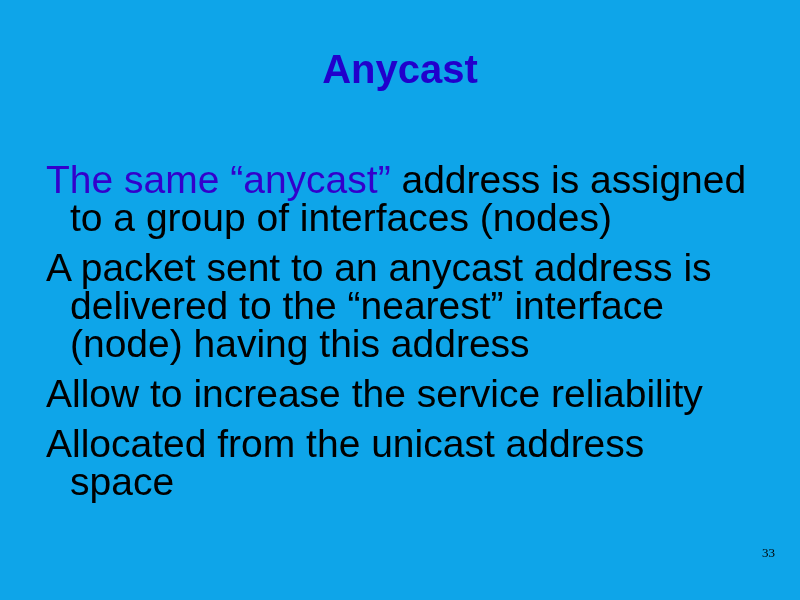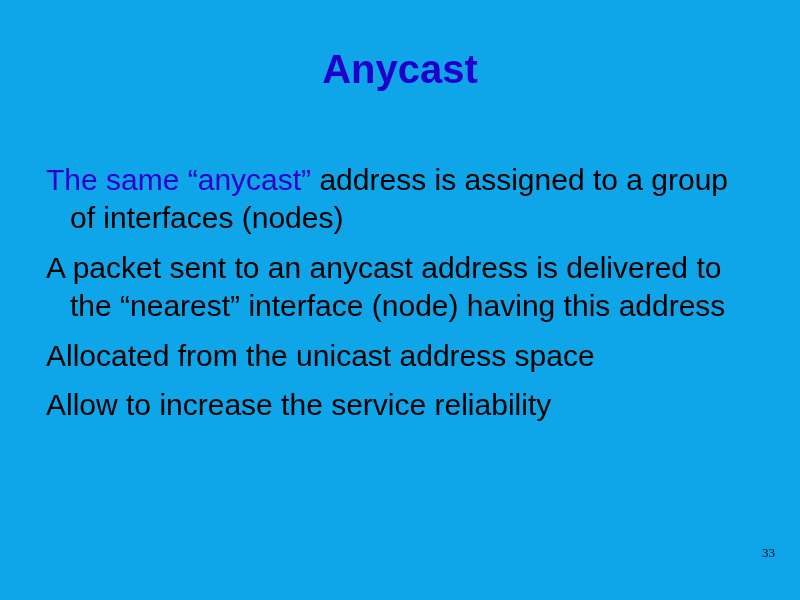--- a/index.html
+++ b/index.html
@@ -34,21 +34,21 @@
     line-height: 48px;
     white-space: nowrap;
   }
   .body-block {
     position: absolute;
     left: 46px;
     top: 161px;
     width: 706px;
   }
   .bullet {
-    font-size: 30px;
+    font-size: 39px;
     line-height: 38px;
     color: #000000;
     padding-left: 24px;
     text-indent: -24px;
     margin: 0 0 11px 0;
     text-align: left;
   }
   .bullet:last-child {
     margin-bottom: 0;
   }
@@ -74,21 +74,21 @@
 <div class="slide">
 
   <div class="slide-title">Anycast</div>
 
   <div class="body-block">
 
     <p class="bullet spaced-after"><span class="hl-blue">The same “anycast”</span><span> address is assigned to a group of interfaces (nodes)</span></p>
 
     <p class="bullet spaced-after"><span class="hl-blue"></span><span>A packet sent to an anycast address is delivered to the “nearest” interface (node) having this address</span></p>
 
+    <p class="bullet spaced-after"><span class="hl-blue"></span><span>Allow to increase the service reliability</span></p>
+
     <p class="bullet"><span class="hl-blue"></span><span>Allocated from the unicast address space</span></p>
-
-    <p class="bullet spaced-after"><span class="hl-blue"></span><span>Allow to increase the service reliability</span></p>
 
   </div>
 
   <div class="page-number">33</div>
 
 </div>
 
 </body></html>

